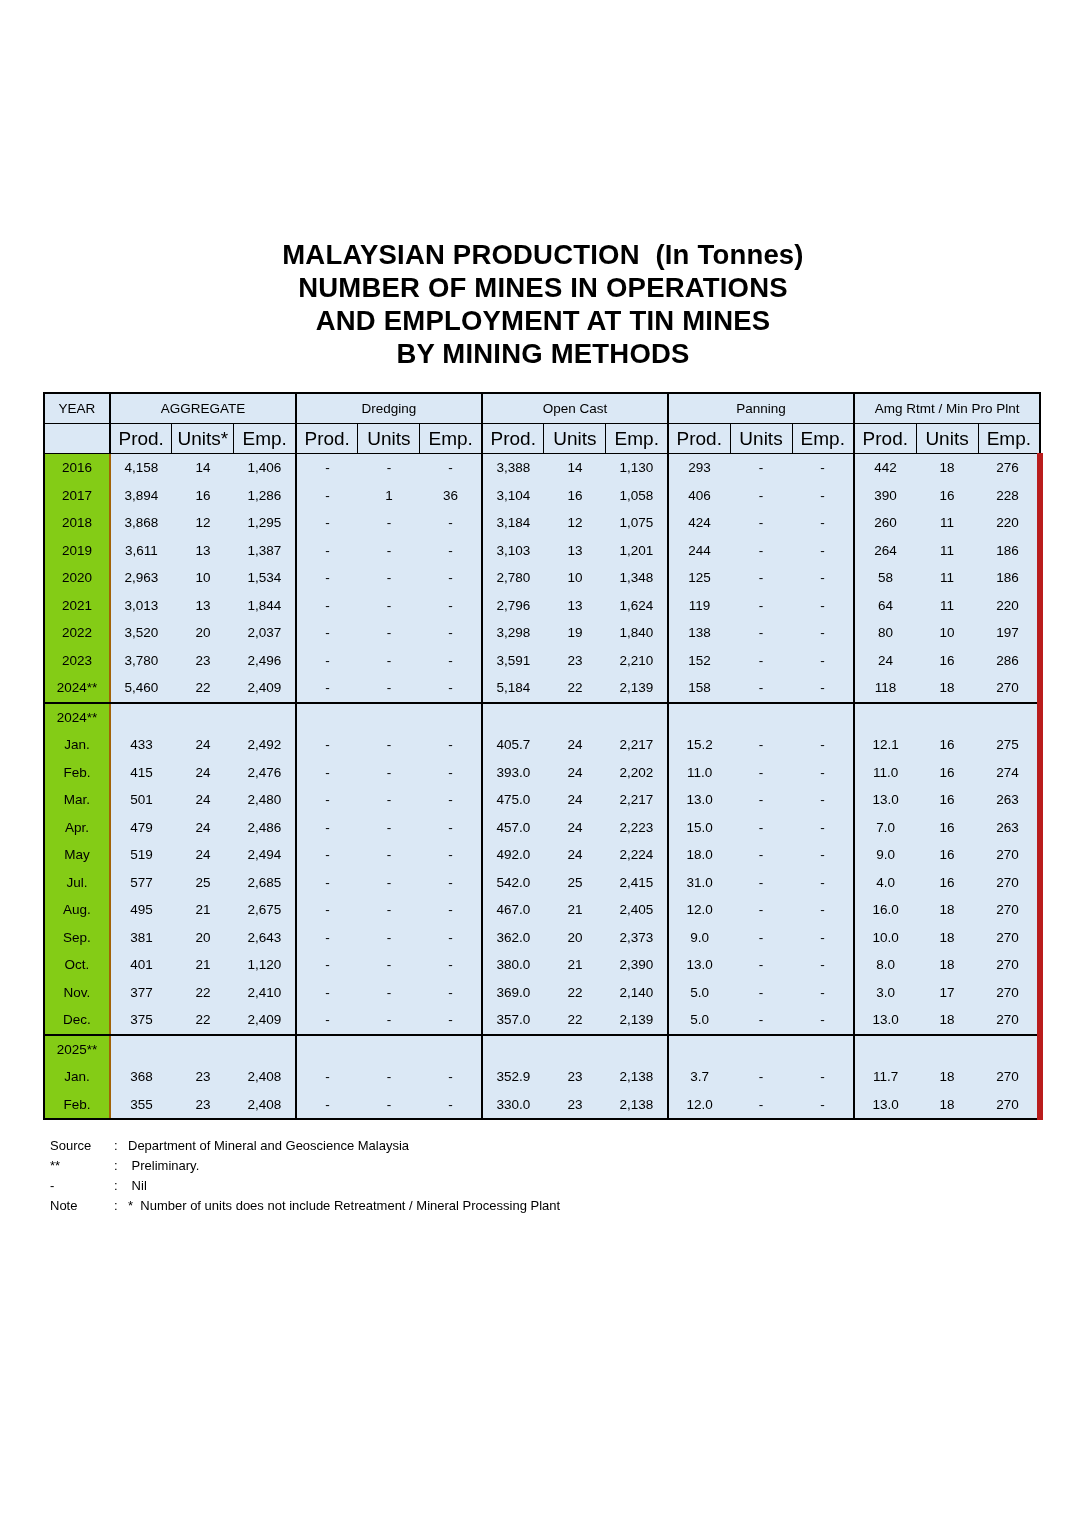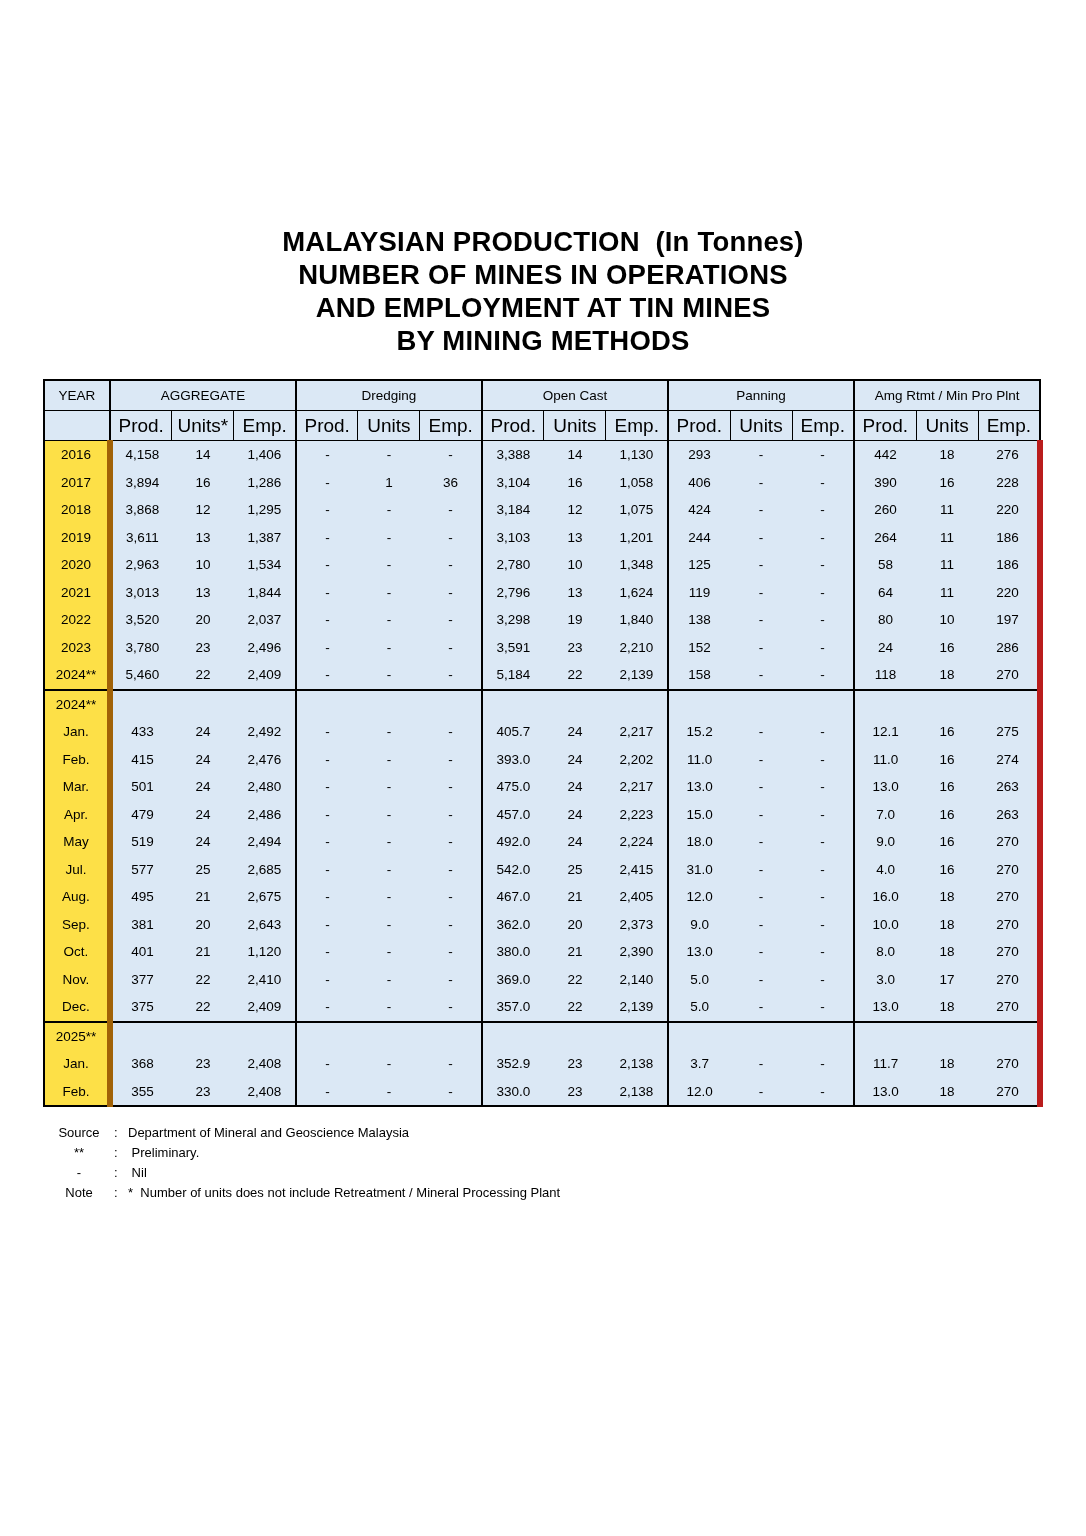--- a/index.html
+++ b/index.html
@@ -12,21 +12,21 @@
     height: 1536px;
     font-family: "Liberation Sans", sans-serif;
     color: #000000;
     position: relative;
     overflow: hidden;
   }
   .page {
     width: 1086px;
     height: 1536px;
     box-sizing: border-box;
-    padding: 3px;
+    padding: 16px;
   }
   .title-block {
     text-align: center;
     padding-top: 222px;
     font-weight: bold;
     font-size: 27.5px;
     line-height: 33px;
     letter-spacing: 0.2px;
   }
   .title-block div {
@@ -63,41 +63,41 @@
 
   tr.datarow td {
     height: 27.5px;
     border-left: none;
     border-right: none;
     border-top: none;
     border-bottom: none;
     background: #dbe8f5;
   }
   tr.datarow td.yearcell {
-    background: #fde047;
+    background: #84cc16;
     border-left: 2px solid #000;
-    border-right: 6px solid #a16207;
+    border-right: 2px solid #a16207;
   }
   tr.datarow td.sep-r { border-right: 2px solid #000; }
   tr.sectionend td { border-bottom: 2px solid #000 !important; }
   tr.datarow td.lastcol { border-right: 6px solid #b91c1c; }
 
   .notes {
     margin: 0 auto;
     width: 986px;
     padding-top: 16px;
     font-size: 13px;
     line-height: 20px;
   }
   .notes .noterow {
     display: flex;
   }
   .notes .lbl {
     width: 58px;
-    text-align: center;
+    text-align: left;
     padding-right: 6px;
     white-space: pre;
   }
   .notes .colon {
     width: 14px;
     white-space: pre;
   }
   .notes .txt {
     white-space: pre;
   }

